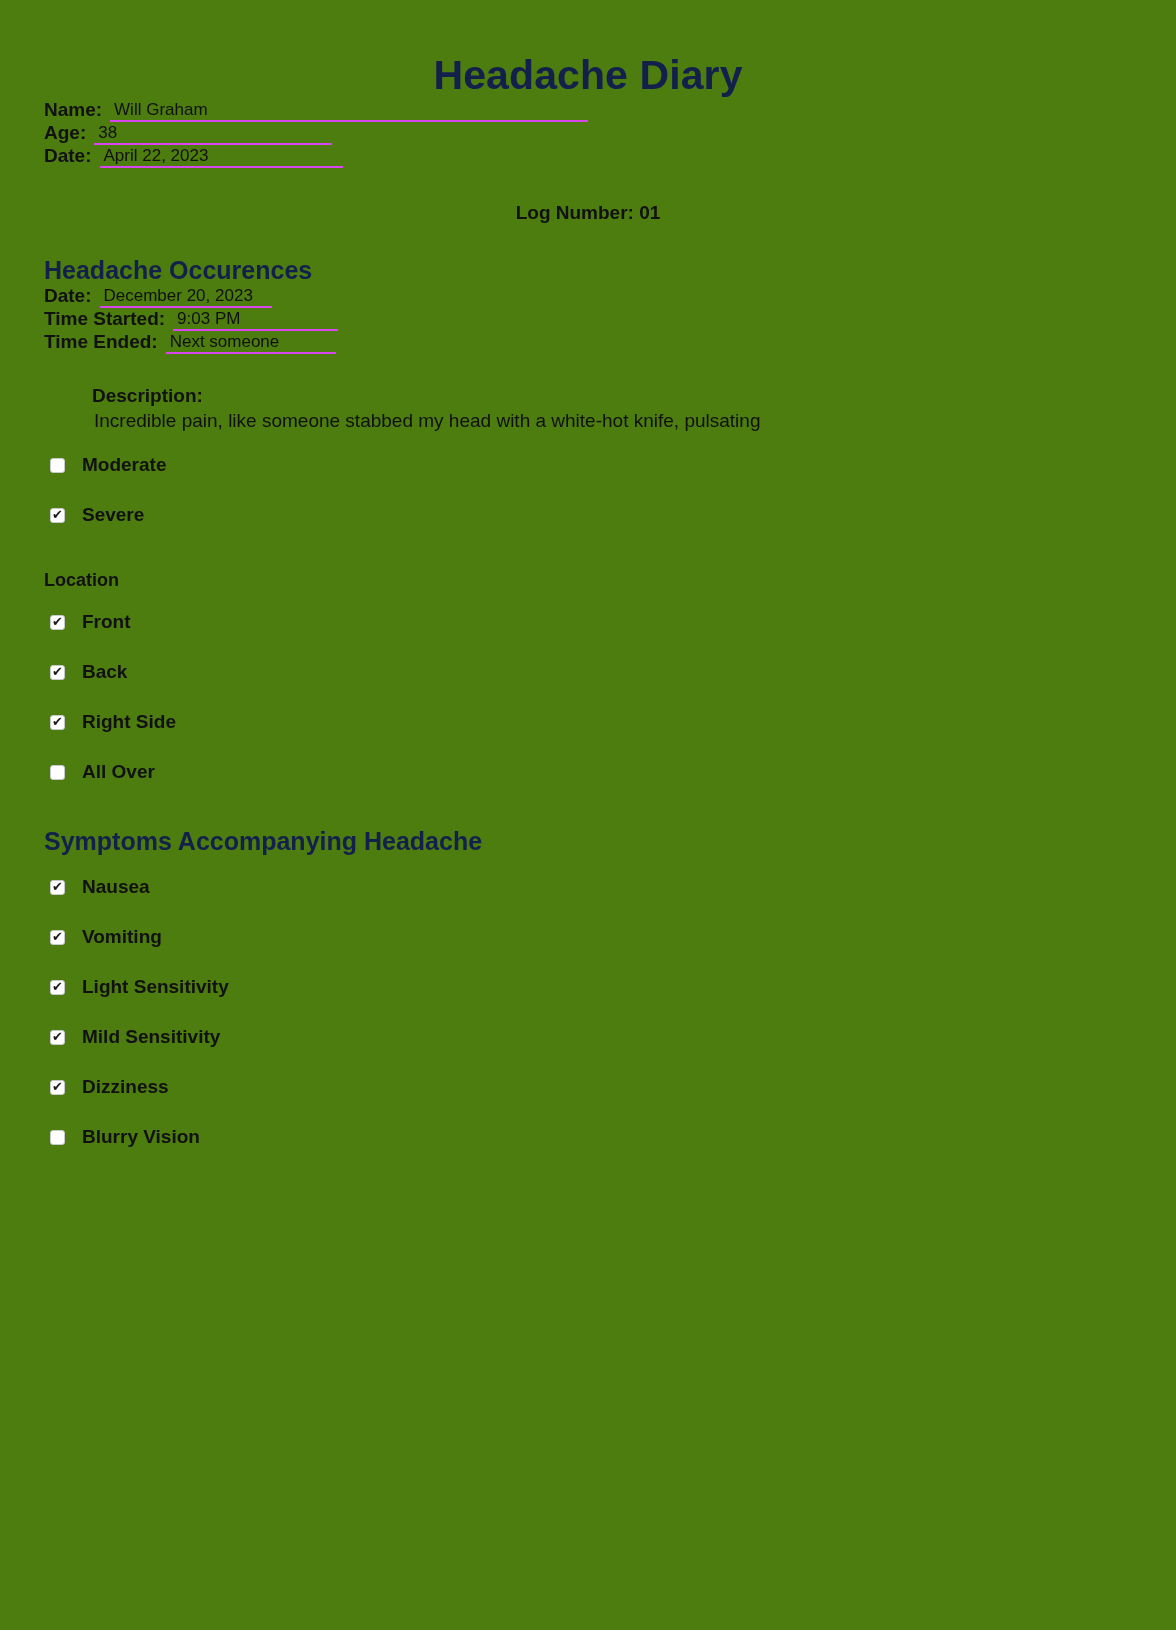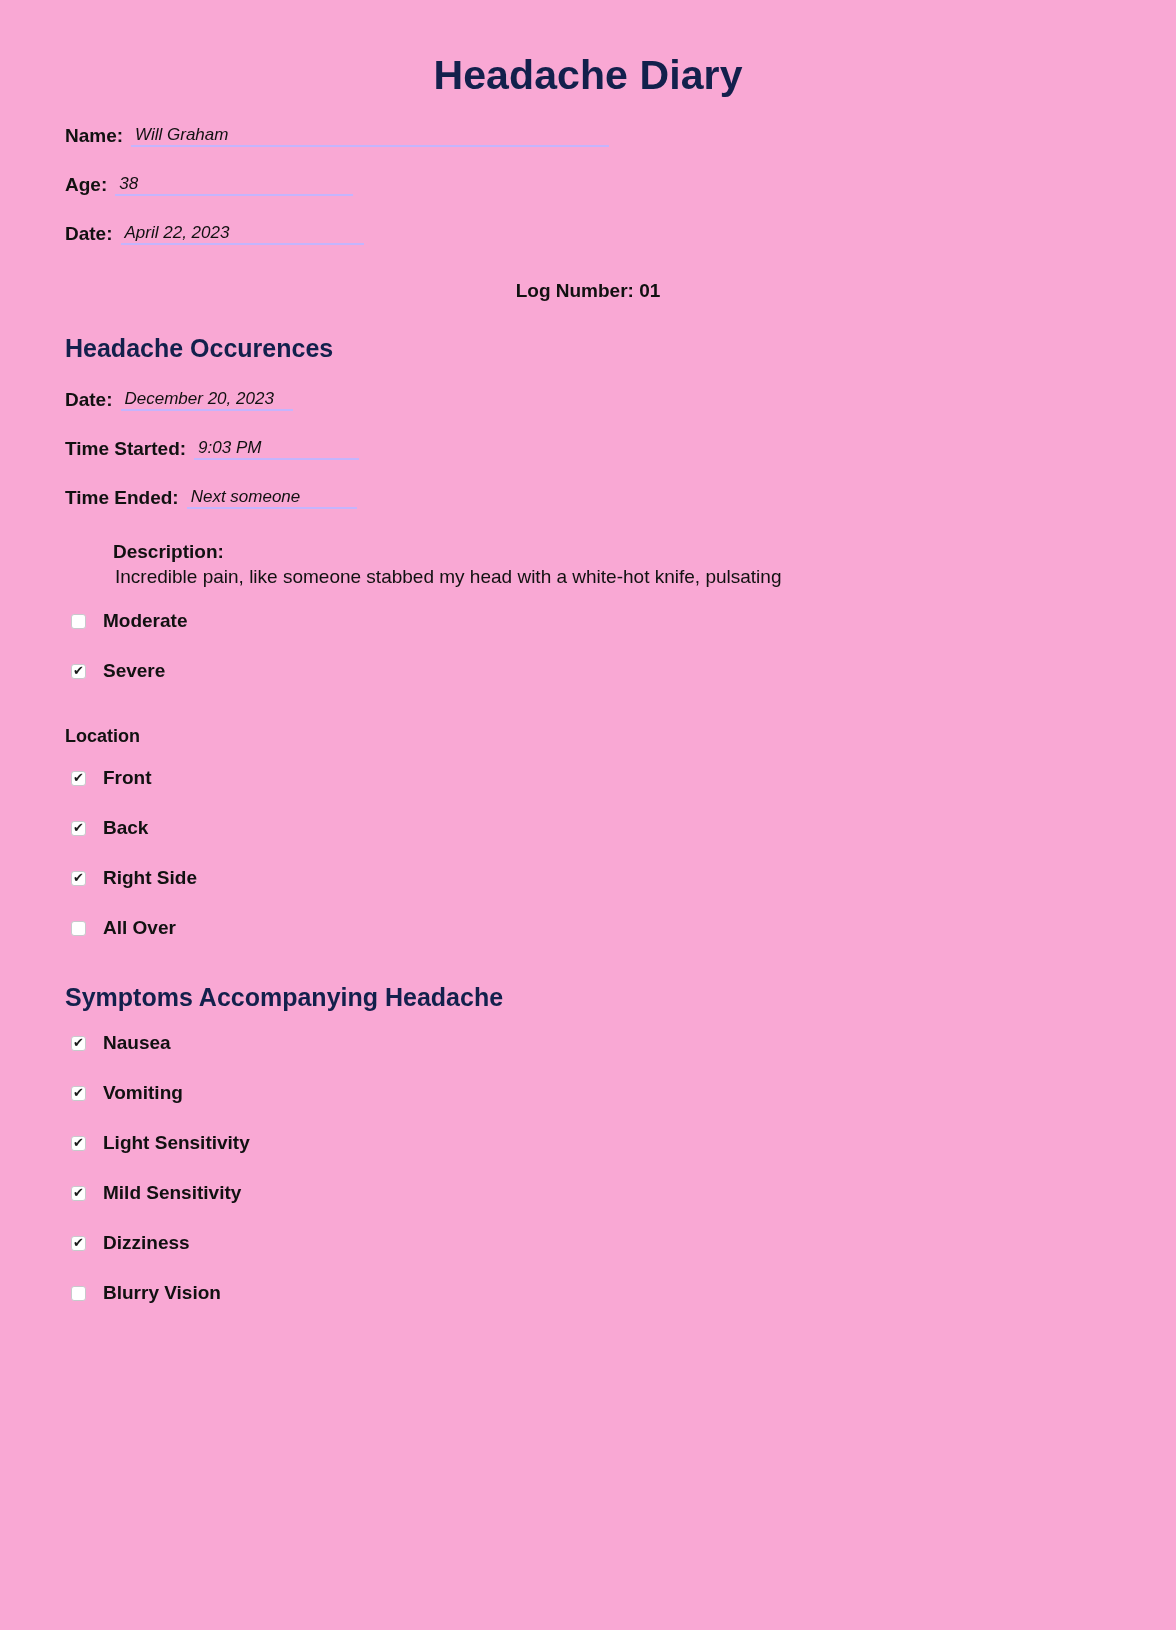--- a/index.html
+++ b/index.html
@@ -12,58 +12,56 @@
     height: 1630px;
     font-family: "Liberation Sans", sans-serif;
     color: #1a1a1a;
     overflow: hidden;
   }
 
   .page {
     position: relative;
     width: 1176px;
     height: 1630px;
-    background: #f9a8d4;
+    background: #4d7c0f;
     box-sizing: border-box;
-    padding: 0 65px;
+    padding: 0 44px;
   }
 
   
   .doc-title {
     margin: 0;
     padding-top: 52px;
     text-align: center;
     font-size: 41px;
     font-weight: bold;
     color: #13204c;
     letter-spacing: 0.1px;
   }
 
   
   .field-row {
     display: flex;
-    align-items: flex-start;
-    margin-top: 26px;
+    align-items: center;
   }
   .field-label {
     font-size: 19px;
     font-weight: bold;
     color: #111111;
     white-space: nowrap;
     line-height: 22px;
     padding-bottom: 1px;
   }
   .field-line {
     position: relative;
     margin-left: 8px;
-    border-bottom: 2px solid #c4b5fd;
+    border-bottom: 2px solid #d946ef;
     line-height: 20px;
     height: 22px;
     box-sizing: border-box;
-    font-style: italic;
   }
   .field-value {
     font-size: 17px;
     font-weight: normal;
     color: #111111;
     white-space: nowrap;
     display: inline-block;
     padding-left: 4px;
   }
   .w-name  { width: 478px; }

